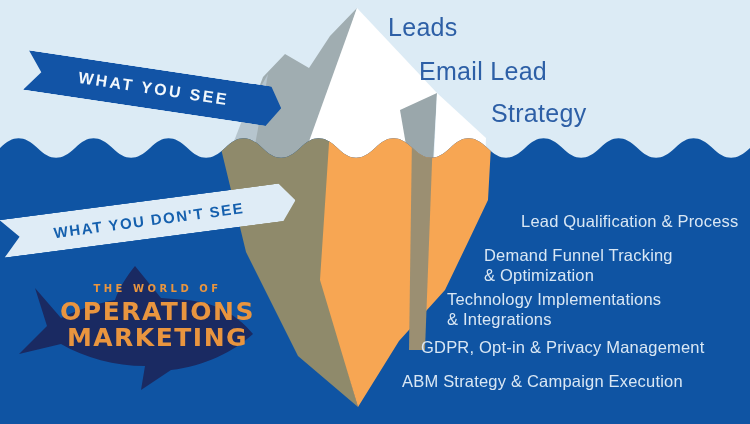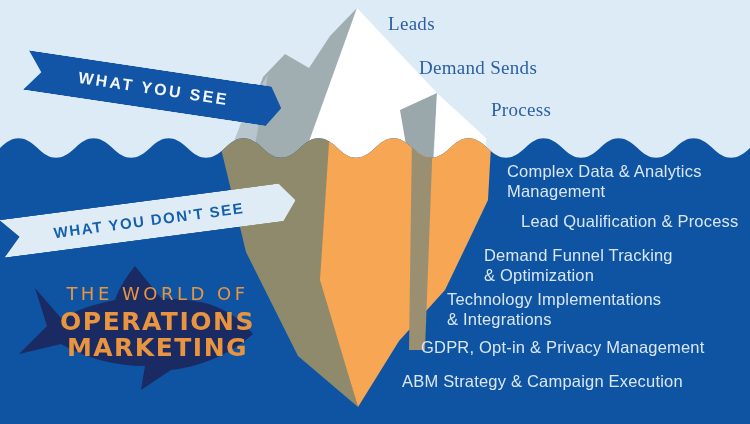--- a/index.html
+++ b/index.html
@@ -34,21 +34,21 @@
   }
   .ribbon-dont{
     left:2px;top:220px;width:296px;height:38px;
     background:var(--banner-light);color:var(--banner-light-text);
     font-size:15px;letter-spacing:1.5px;transform:rotate(-7.5deg);
   }
 
   
   .surface-label{
     position:absolute;color:var(--surface-label-text);
-    font-size:19px;font-weight:500;letter-spacing:.3px;font-family:Liberation Serif, serif;
+    font-size:25px;font-weight:500;letter-spacing:.3px;
   }
   .surface-0{left:388px;top:13px;}
   .surface-1{left:419px;top:57px;}
   .surface-2{left:491px;top:99px;}
 
   
   .deep-label{
     position:absolute;color:var(--deep-label-text);
     font-size:16.5px;line-height:20px;font-weight:400;
     letter-spacing:.2px;white-space:pre-line;
@@ -59,21 +59,21 @@
   .deep-3{left:447px;top:289px;}
   .deep-4{left:421px;top:337px;}
   .deep-5{left:402px;top:371px;}
 
   
   .shark{position:absolute;left:14px;top:262px;width:242px;height:140px;}
   .shark path{fill:var(--shark-navy);}
   .brand{position:absolute;left:40px;top:283px;width:235px;text-align:center;color:var(--brand-orange);}
   .brand-kicker{
     font-family:"DejaVu Sans",sans-serif;
-    font-size:18px;font-weight:400;letter-spacing:3.5px;margin-bottom:5px;
+    font-size:10px;font-weight:700;letter-spacing:3.5px;margin-bottom:5px;
   }
   .brand-line{
     font-family:"DejaVu Sans",sans-serif;
     font-size:25px;font-weight:bold;letter-spacing:1.5px;line-height:26px;
   }
 </style>
 </head>
 <body>
 
 <div class="stage">
@@ -127,25 +127,23 @@
   </svg>
 
   <div class="ribbon ribbon-see">
     <span>WHAT YOU SEE</span>
   </div>
   <div class="ribbon ribbon-dont">
     <span>WHAT YOU DON'T SEE</span>
   </div>
 
   <div class="surface-label surface-0">Leads</div>
-  <div class="surface-label surface-1">Demand Sends</div>
-  <div class="surface-label surface-2">Process</div>
+  <div class="surface-label surface-1">Email Lead</div>
+  <div class="surface-label surface-2">Strategy</div>
 
-  <div class="deep-label deep-0">Complex Data &amp; Analytics
-Management</div>
   <div class="deep-label deep-1">Lead Qualification &amp; Process</div>
   <div class="deep-label deep-3">Technology Implementations
 &amp; Integrations</div>
   <div class="deep-label deep-2">Demand Funnel Tracking
 &amp; Optimization</div>
   <div class="deep-label deep-5">ABM Strategy &amp; Campaign Execution</div>
   <div class="deep-label deep-4">GDPR, Opt-in &amp; Privacy Management</div>
 
   <svg class="shark" viewBox="0 0 240 140" aria-hidden="true">
     <path d="M238,72

